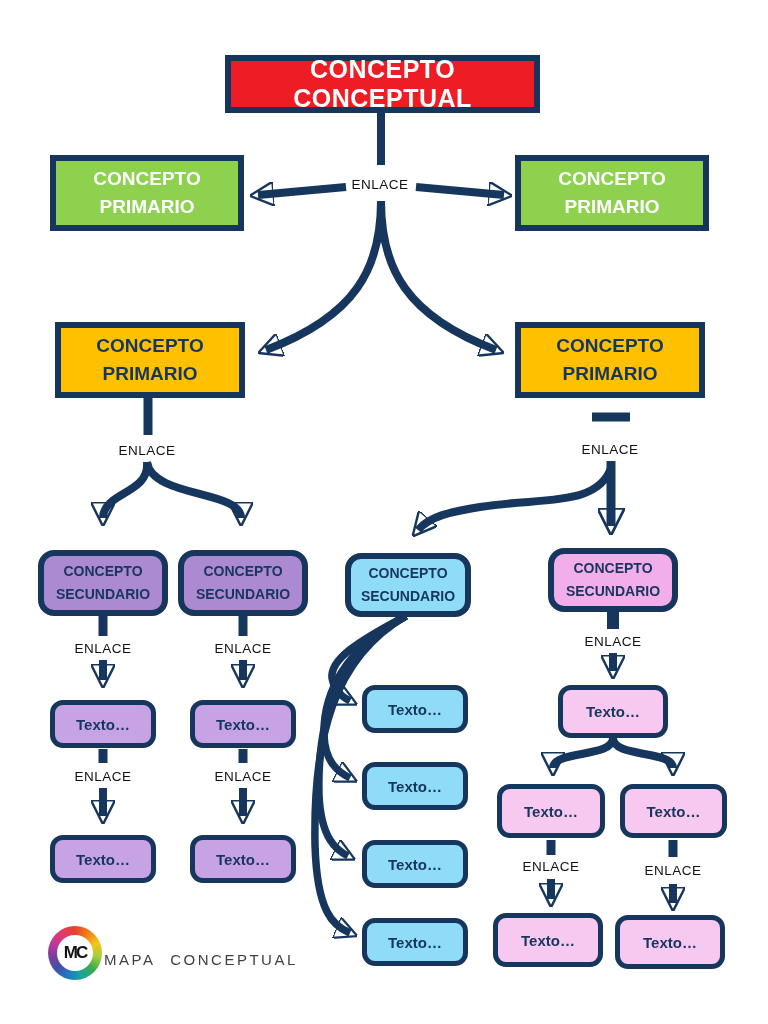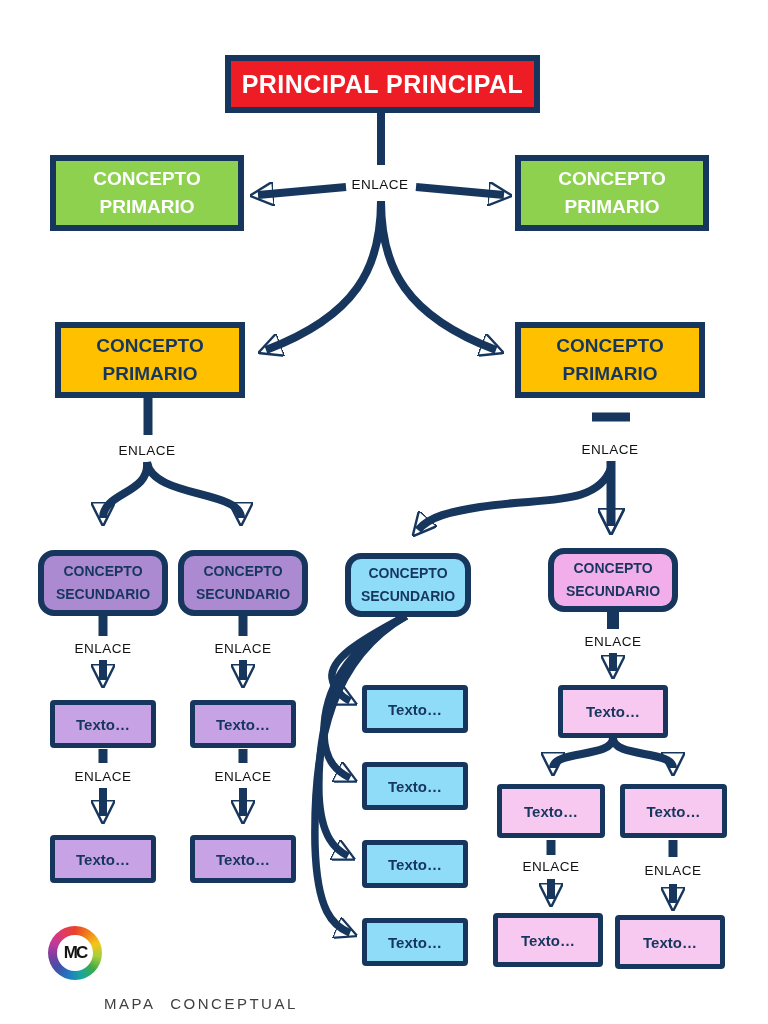--- a/index.html
+++ b/index.html
@@ -12,35 +12,35 @@
   .rect{border:6px solid #17365d;}
   .round{border:6px solid #17365d;border-radius:16px;}
   .principal{left:225px;top:55px;width:315px;height:58px;background:#ee1c25;color:#ffffff;
              font-size:25px;letter-spacing:.5px;}
   .green{background:#8dd14f;color:#ffffff;font-size:19px;line-height:28px;width:194px;height:76px;}
   .orange{background:#ffc000;color:#17365d;font-size:19px;line-height:28px;width:190px;height:76px;}
   .purple{background:#ab8ad2;color:#17365d;font-size:14px;line-height:23px;width:130px;height:66px;}
   .bluebox{background:#8edcf8;color:#17365d;font-size:14px;line-height:23px;width:126px;height:64px;}
   .pinkbox{background:#f2aeea;color:#17365d;font-size:14px;line-height:23px;width:130px;height:64px;}
   .texto{position:absolute;z-index:2;display:flex;align-items:center;justify-content:center;
-         box-sizing:border-box;border:5px solid #17365d;border-radius:4px;
+         box-sizing:border-box;border:5px solid #17365d;border-radius:13px;
          color:#17365d;font-weight:700;font-size:15px;}
   .t-purple{background:#c7a3e6;}
   .t-blue{background:#8edcf8;}
   .t-pink{background:#f7c9f1;}
   .enlace{position:absolute;z-index:3;transform:translate(-50%,-50%);color:#111111;
           font-weight:400;font-size:13.5px;letter-spacing:.5px;white-space:nowrap;}
   .logo-ring{position:absolute;left:48px;top:926px;width:54px;height:54px;border-radius:50%;z-index:2;
     background:conic-gradient(#e8412c,#f07f1a,#f5c518,#a8cf3a,#3faa49,#18a79d,#1f7ac4,#4250a8,#7a3fa0,#c0399b,#e03a68,#e8412c);
     display:flex;align-items:center;justify-content:center;}
   .logo-ring .inner{width:36px;height:36px;border-radius:50%;background:#ffffff;
     display:flex;align-items:center;justify-content:center;color:#141414;
     font-weight:700;font-size:17px;letter-spacing:-2px;}
   .brand{position:absolute;left:104px;top:951px;z-index:2;color:#3f3f3f;font-size:15px;
-         letter-spacing:2.5px;word-spacing:9px;font-weight:400;margin-top:44px;}
+         letter-spacing:2.5px;word-spacing:9px;font-weight:400;}
 </style>
 </head>
 <body>
 
 <div class="canvas">
 
   <svg class="wires" width="768" height="1024" viewBox="0 0 768 1024">
     <defs>
       <marker id="ah" viewBox="0 0 10 10" refX="6.5" refY="5" markerWidth="3" markerHeight="3" orient="auto">
         <path d="M0 0 L10 5 L0 10 Z" fill="#17365d" stroke="none"></path>
@@ -81,21 +81,21 @@
     <path d="M613 612 L613 629" stroke-width="12"></path>
     <path d="M613 653 L613 671" stroke-width="8" marker-end="url(#ah)"></path>
     <path d="M613 738 C613 758 553 750 553 768" stroke-width="8" marker-end="url(#ah)"></path>
     <path d="M613 738 C613 758 673 750 673 768" stroke-width="8" marker-end="url(#ah)"></path>
     <path d="M551 840 L551 855" stroke-width="9"></path>
     <path d="M551 879 L551 899" stroke-width="8" marker-end="url(#ah)"></path>
     <path d="M673 840 L673 857" stroke-width="9"></path>
     <path d="M673 884 L673 903" stroke-width="8" marker-end="url(#ah)"></path>
   </svg>
 
-  <div class="box rect principal">PRINCIPAL PRINCIPAL</div>
+  <div class="box rect principal">CONCEPTO CONCEPTUAL</div>
 
   <div class="box rect green" style="left:50px;top:155px">
     <span>CONCEPTO</span>
     <span>PRIMARIO</span>
   </div>
   <div class="box rect green" style="left:515px;top:155px">
     <span>CONCEPTO</span>
     <span>PRIMARIO</span>
   </div>
 

